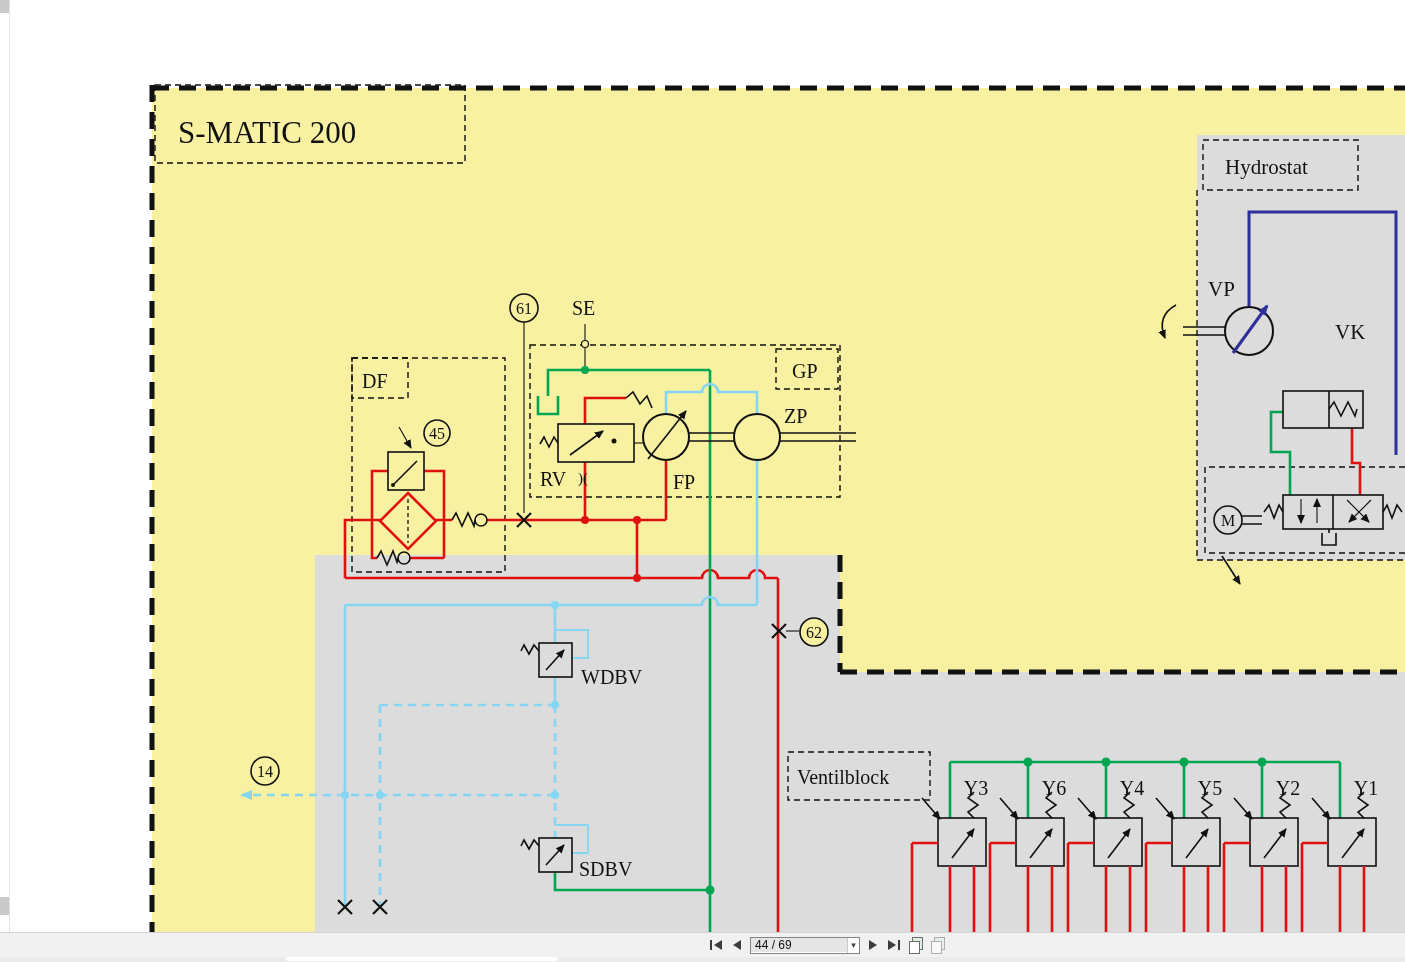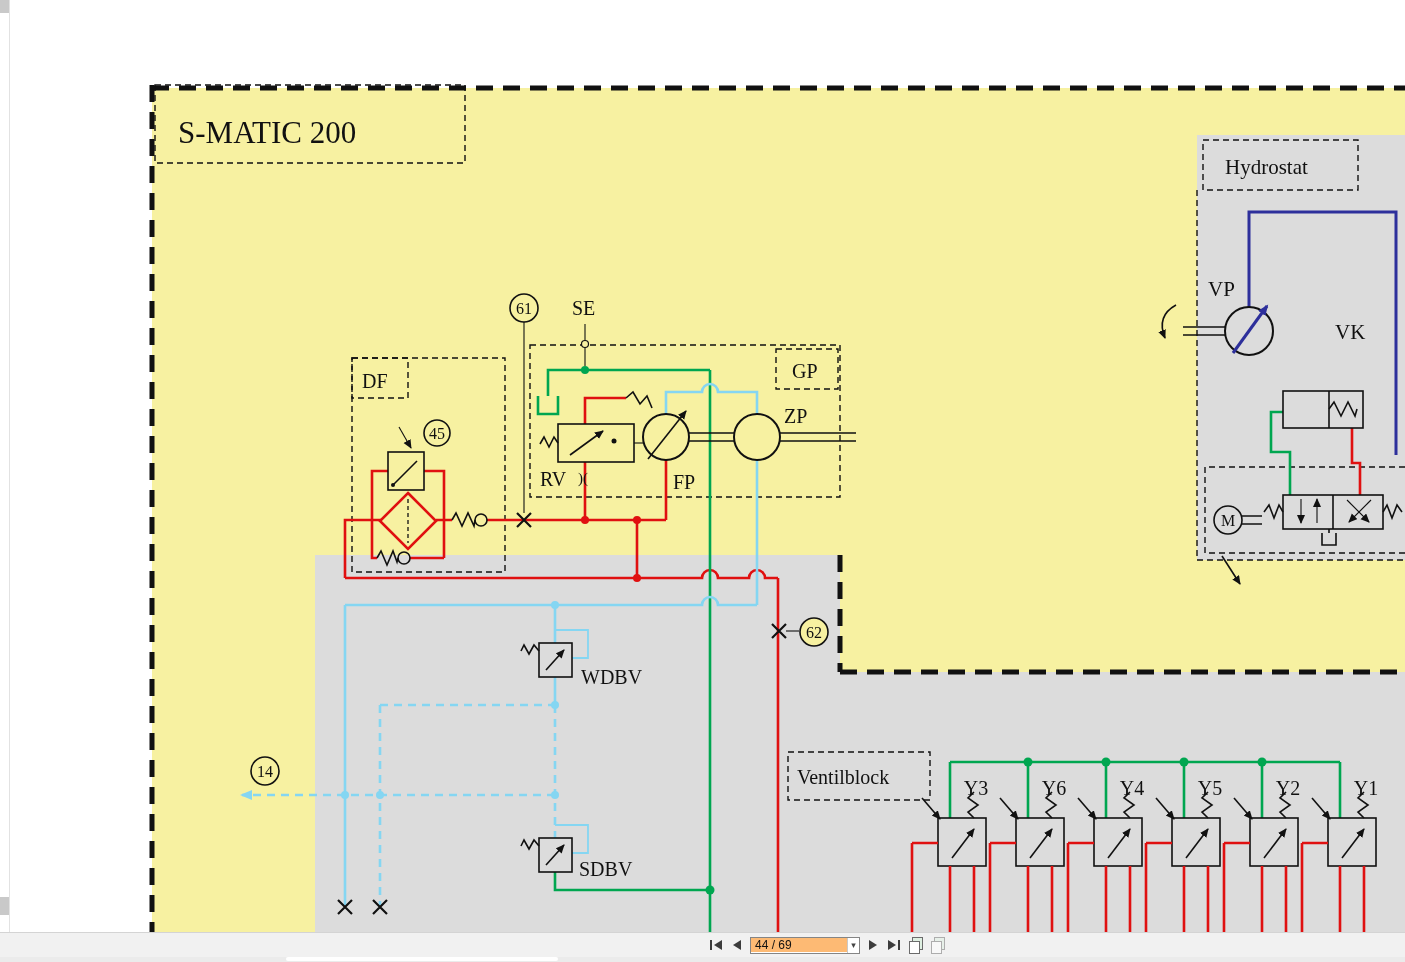--- a/index.html
+++ b/index.html
@@ -29,21 +29,21 @@
 
   
   .toolbar{position:absolute;left:0;top:932px;width:1405px;height:25px;background:#f1f1f1;
            border-top:1px solid #d4d4d4;box-sizing:border-box;}
   .nav{position:absolute;left:708px;top:3px;height:18px;display:flex;align-items:center;gap:7px;}
   .navbtn{background:none;border:none;padding:2px;display:flex;align-items:center;gap:2px;cursor:default;}
   .tri-l{width:0;height:0;border-top:5px solid transparent;border-bottom:5px solid transparent;border-right:8px solid #3c3c3c;}
   .tri-r{width:0;height:0;border-top:5px solid transparent;border-bottom:5px solid transparent;border-left:8px solid #3c3c3c;}
   .bar{width:2px;height:10px;background:#3c3c3c;}
   .combo{display:flex;border:1px solid #858585;background:#fff;height:17px;width:110px;align-items:center;box-sizing:border-box;}
-  .combo input{border:none;width:88px;font:12px "Liberation Sans",sans-serif;padding:0 4px;outline:none;background:#fdba74;color:#111;}
+  .combo input{border:none;width:88px;font:12px "Liberation Sans",sans-serif;padding:0 4px;outline:none;background:#e5e5e5;color:#111;}
   .combo-arrow{width:15px;font-size:9px;color:#444;border-left:1px solid #c9c9c9;text-align:center;line-height:15px;}
   .tool{width:15px;height:17px;position:relative;display:inline-block;}
   .pg{position:absolute;box-sizing:border-box;border:1px solid #6b6b6b;background:#fff;width:11px;height:13px;}
   .pg1{left:3px;top:0;background:#dff0e2;}
   .pg2{left:0;top:4px;}
   .dim{opacity:.5;}
 
   
   .corner-tl{position:absolute;left:0;top:0;width:9px;height:13px;background:#c9c9c9;}
   .scroll-thumb{position:absolute;left:0;top:897px;width:9px;height:18px;background:#c9c9c9;}

